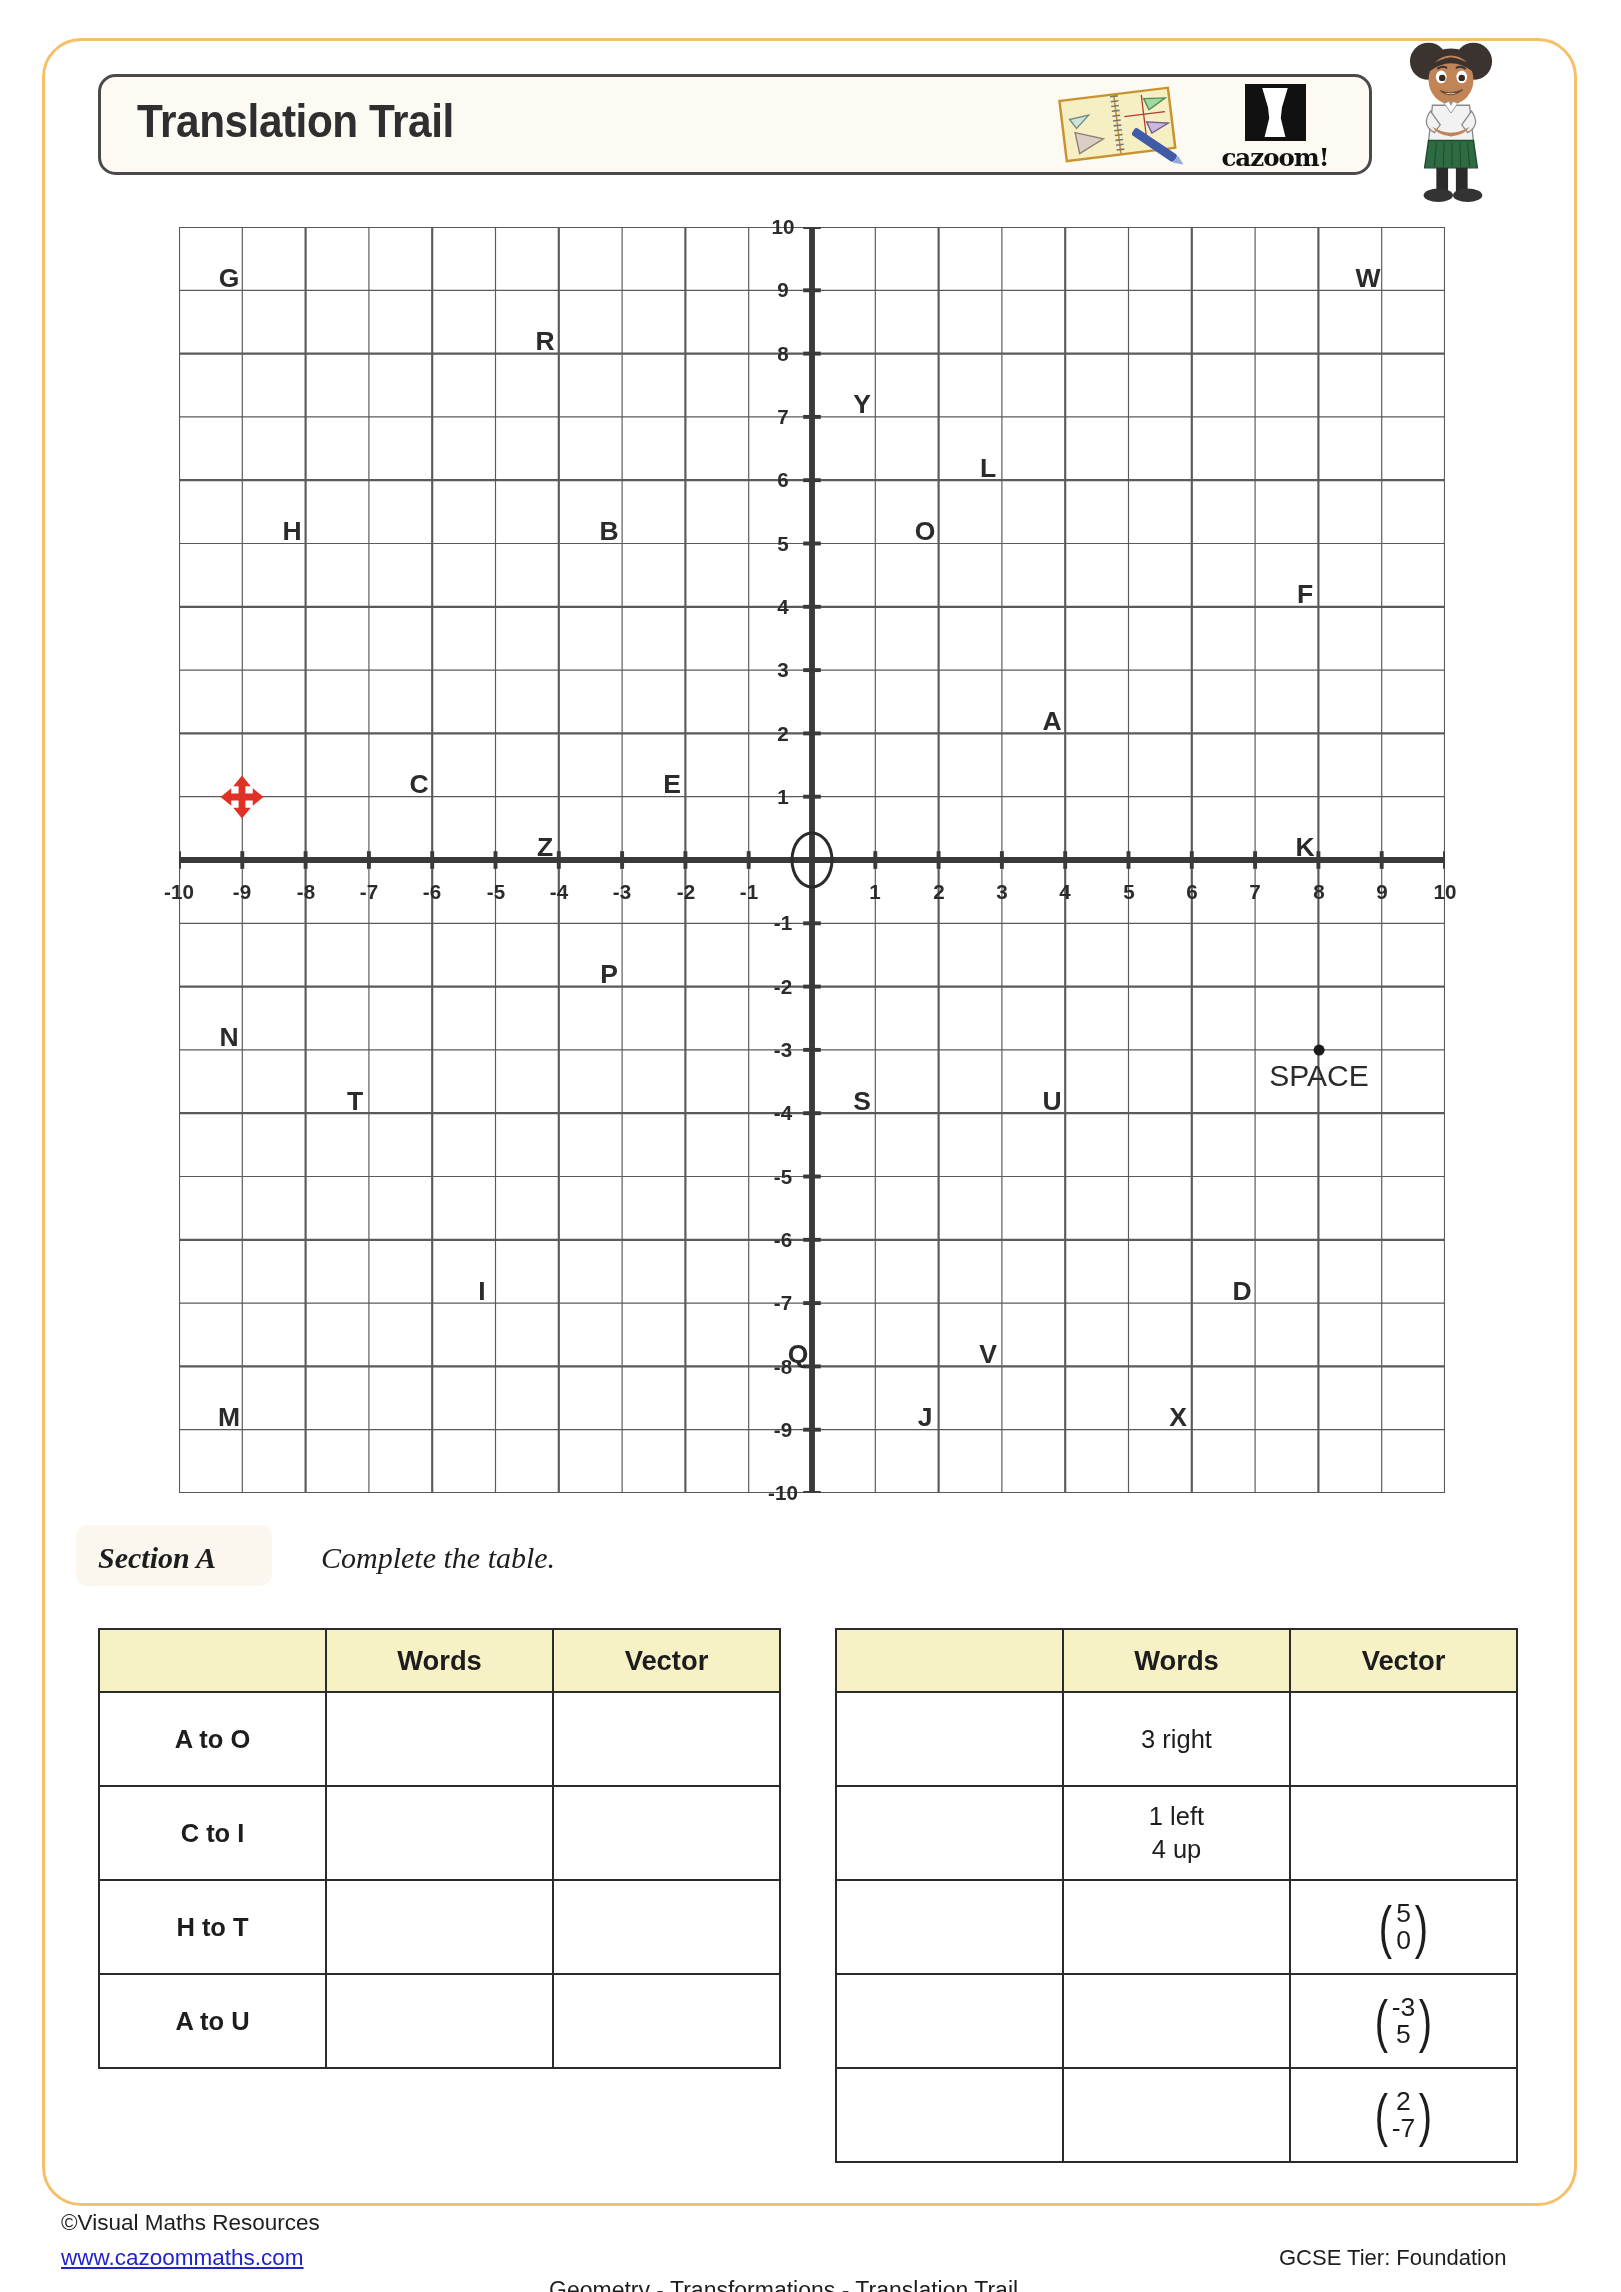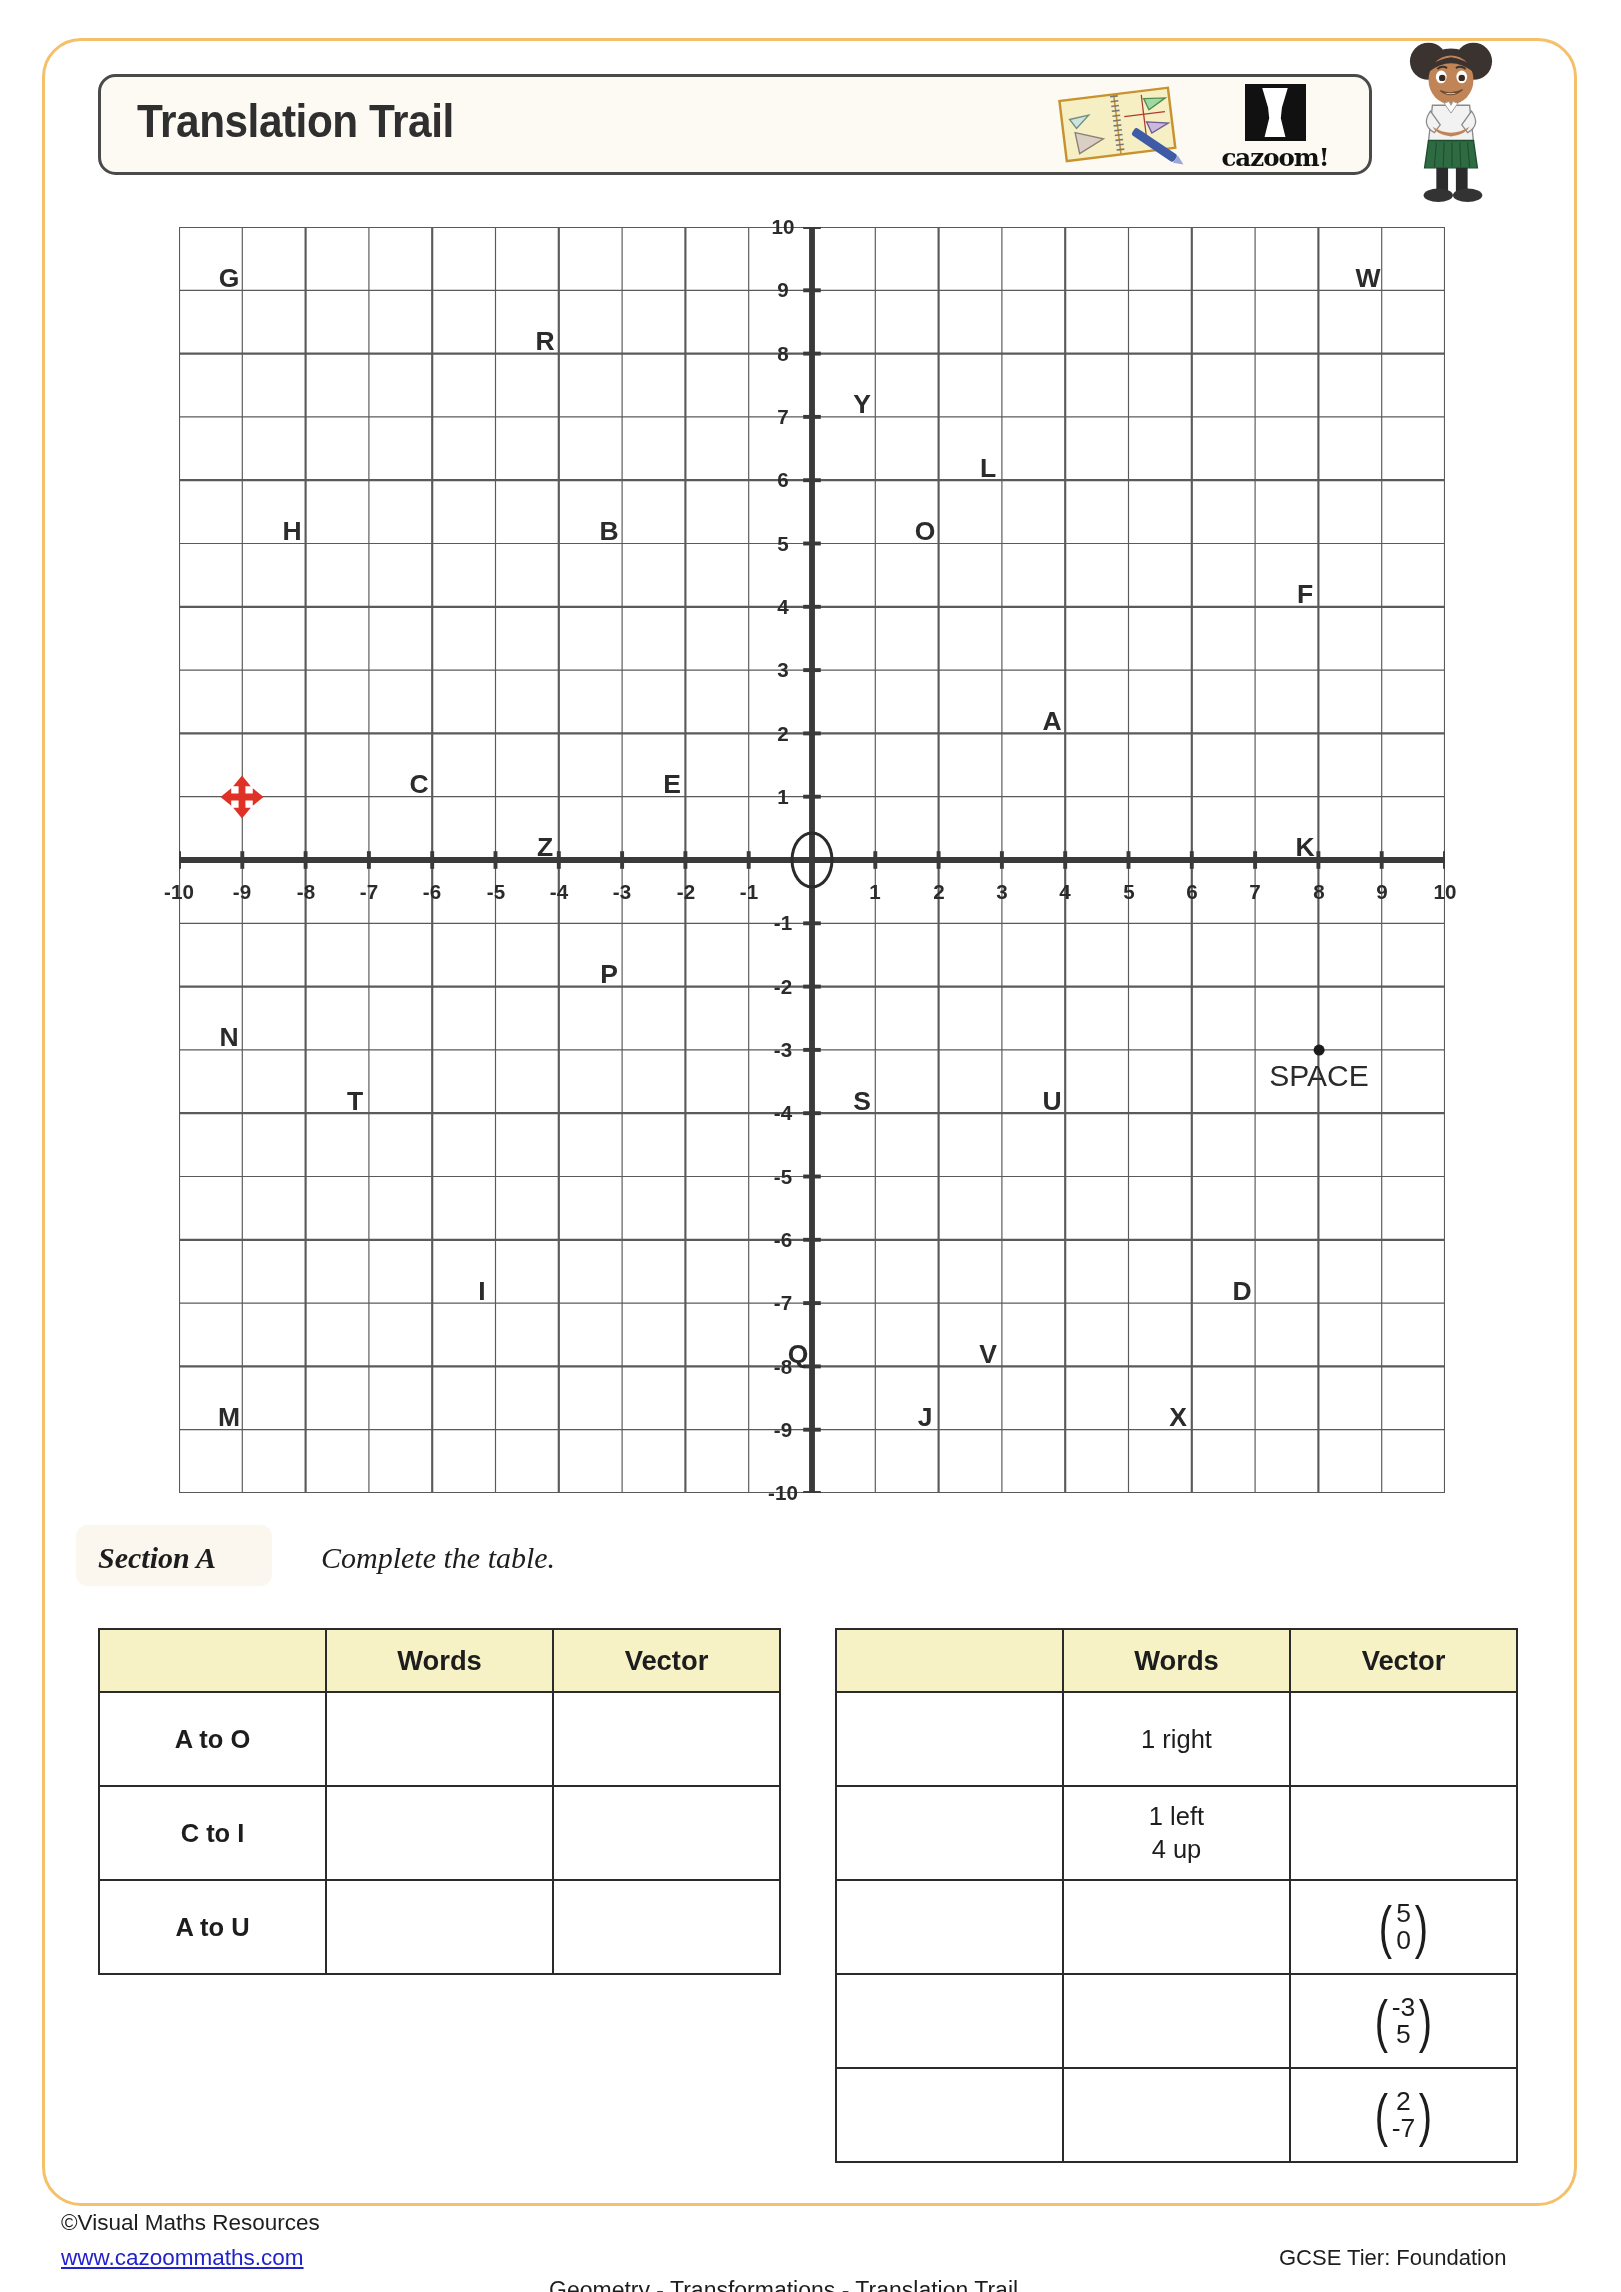--- a/index.html
+++ b/index.html
@@ -493,39 +493,44 @@
         <td class="c0">A to O</td>
         <td class="c1 body-cell"></td>
         <td class="c2 body-cell"></td>
       </tr>
       <tr>
         <td class="c0">C to I</td>
         <td class="c1 body-cell"></td>
         <td class="c2 body-cell"></td>
       </tr>
       <tr>
+        <td class="c0">H to T</td>
+        <td class="c1 body-cell"></td>
+        <td class="c2 body-cell"></td>
+      </tr>
+      <tr>
         <td class="c0">A to U</td>
         <td class="c1 body-cell"></td>
         <td class="c2 body-cell"></td>
       </tr>
     </tbody>
 </table>
 
 <table class="tbl right">
   <thead>
     <tr>
       <th class="c0"></th>
       <th class="c1">Words</th>
       <th class="c2">Vector</th>
     </tr>
   </thead>
   <tbody id="right-body">
       <tr>
         <td class="c0"></td>
-        <td class="c1 body-cell">1 right</td>
+        <td class="c1 body-cell">3 right</td>
         <td class="c2 body-cell"></td>
       </tr>
       <tr>
         <td class="c0"></td>
         <td class="c1 body-cell"><span class="words-2">1 left<br>4 up</span></td>
         <td class="c2 body-cell"></td>
       </tr>
       <tr>
         <td class="c0"></td>
         <td class="c1 body-cell"></td>

